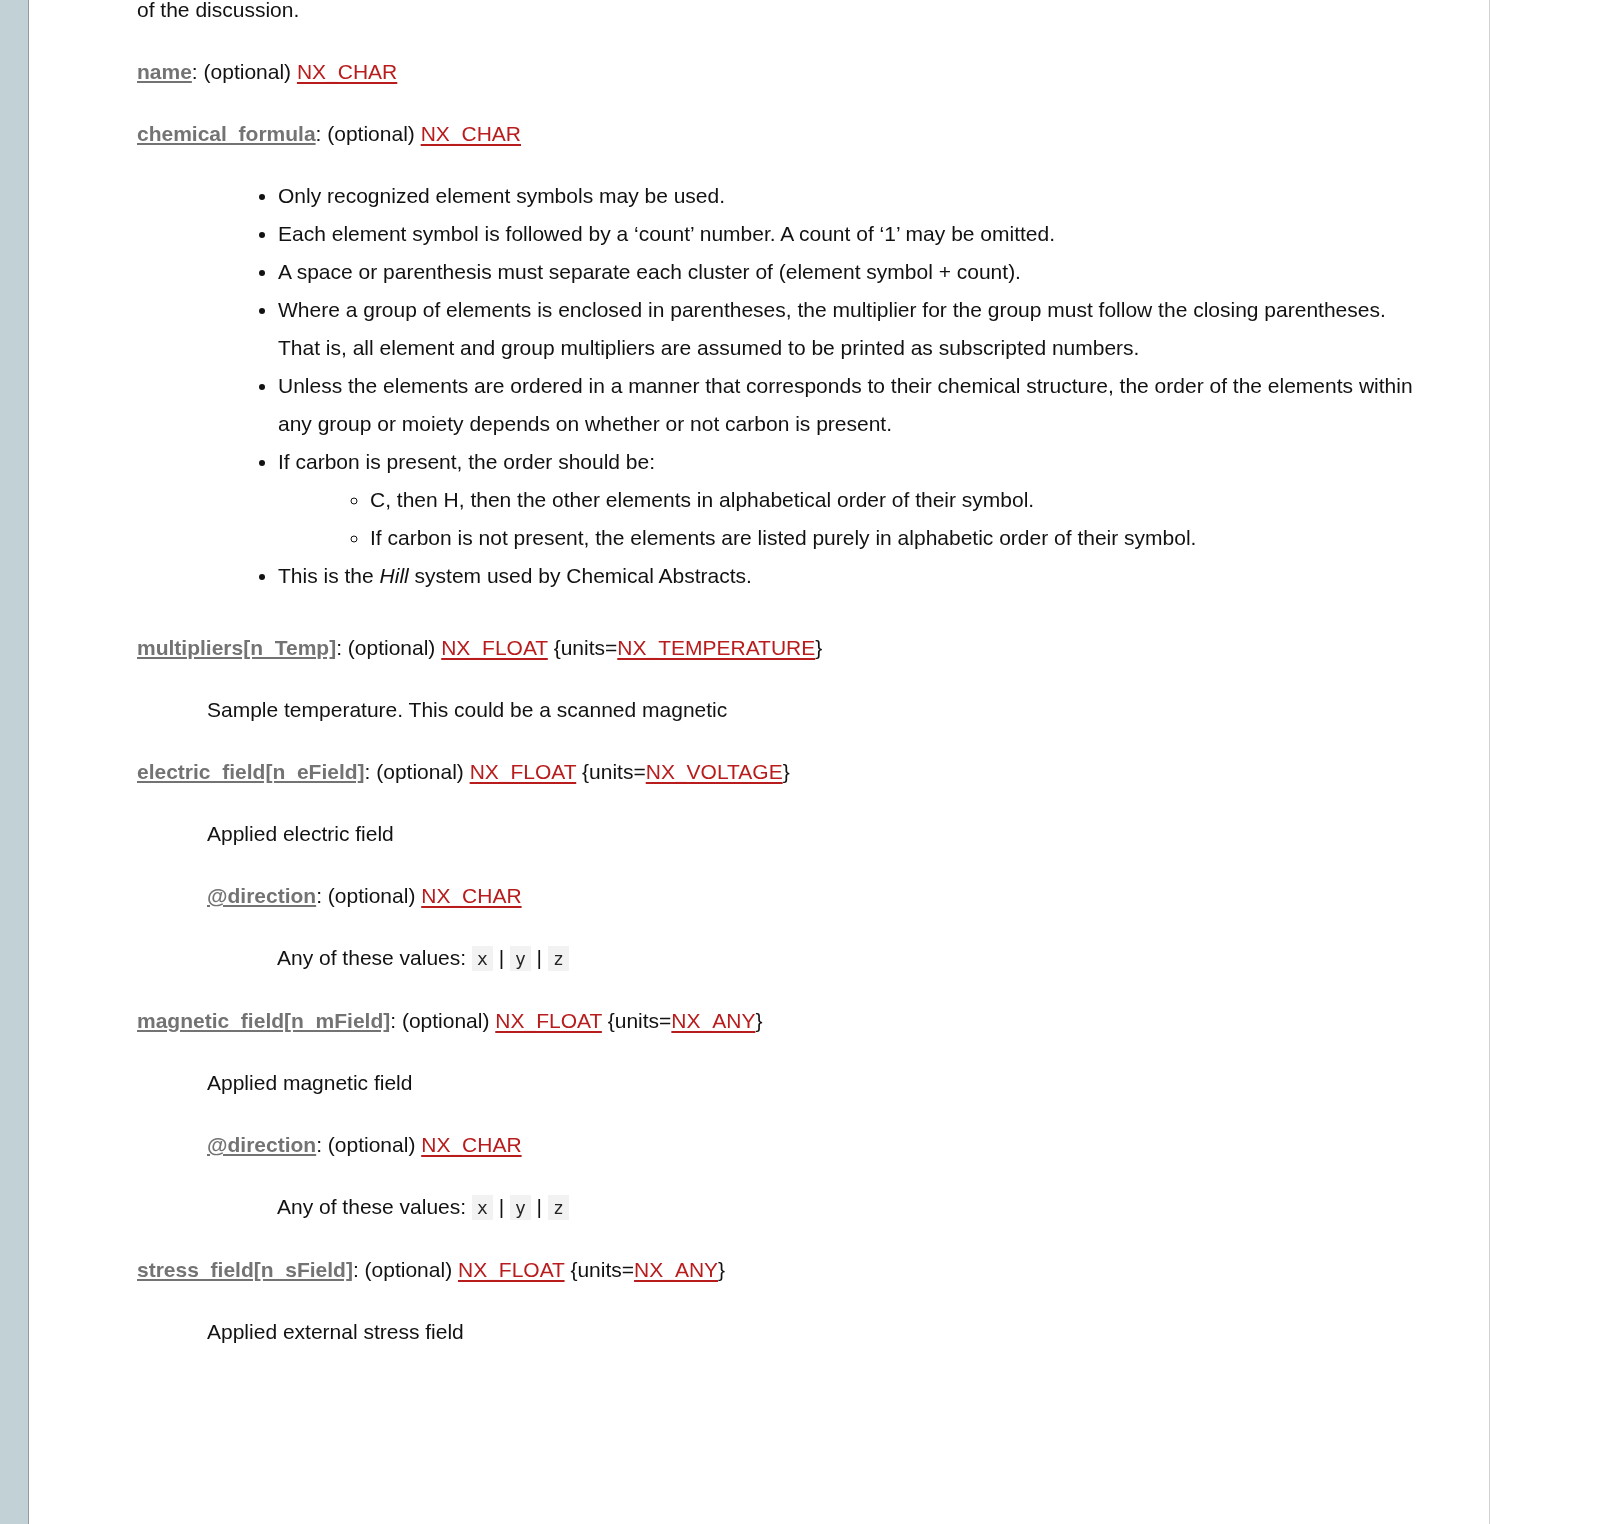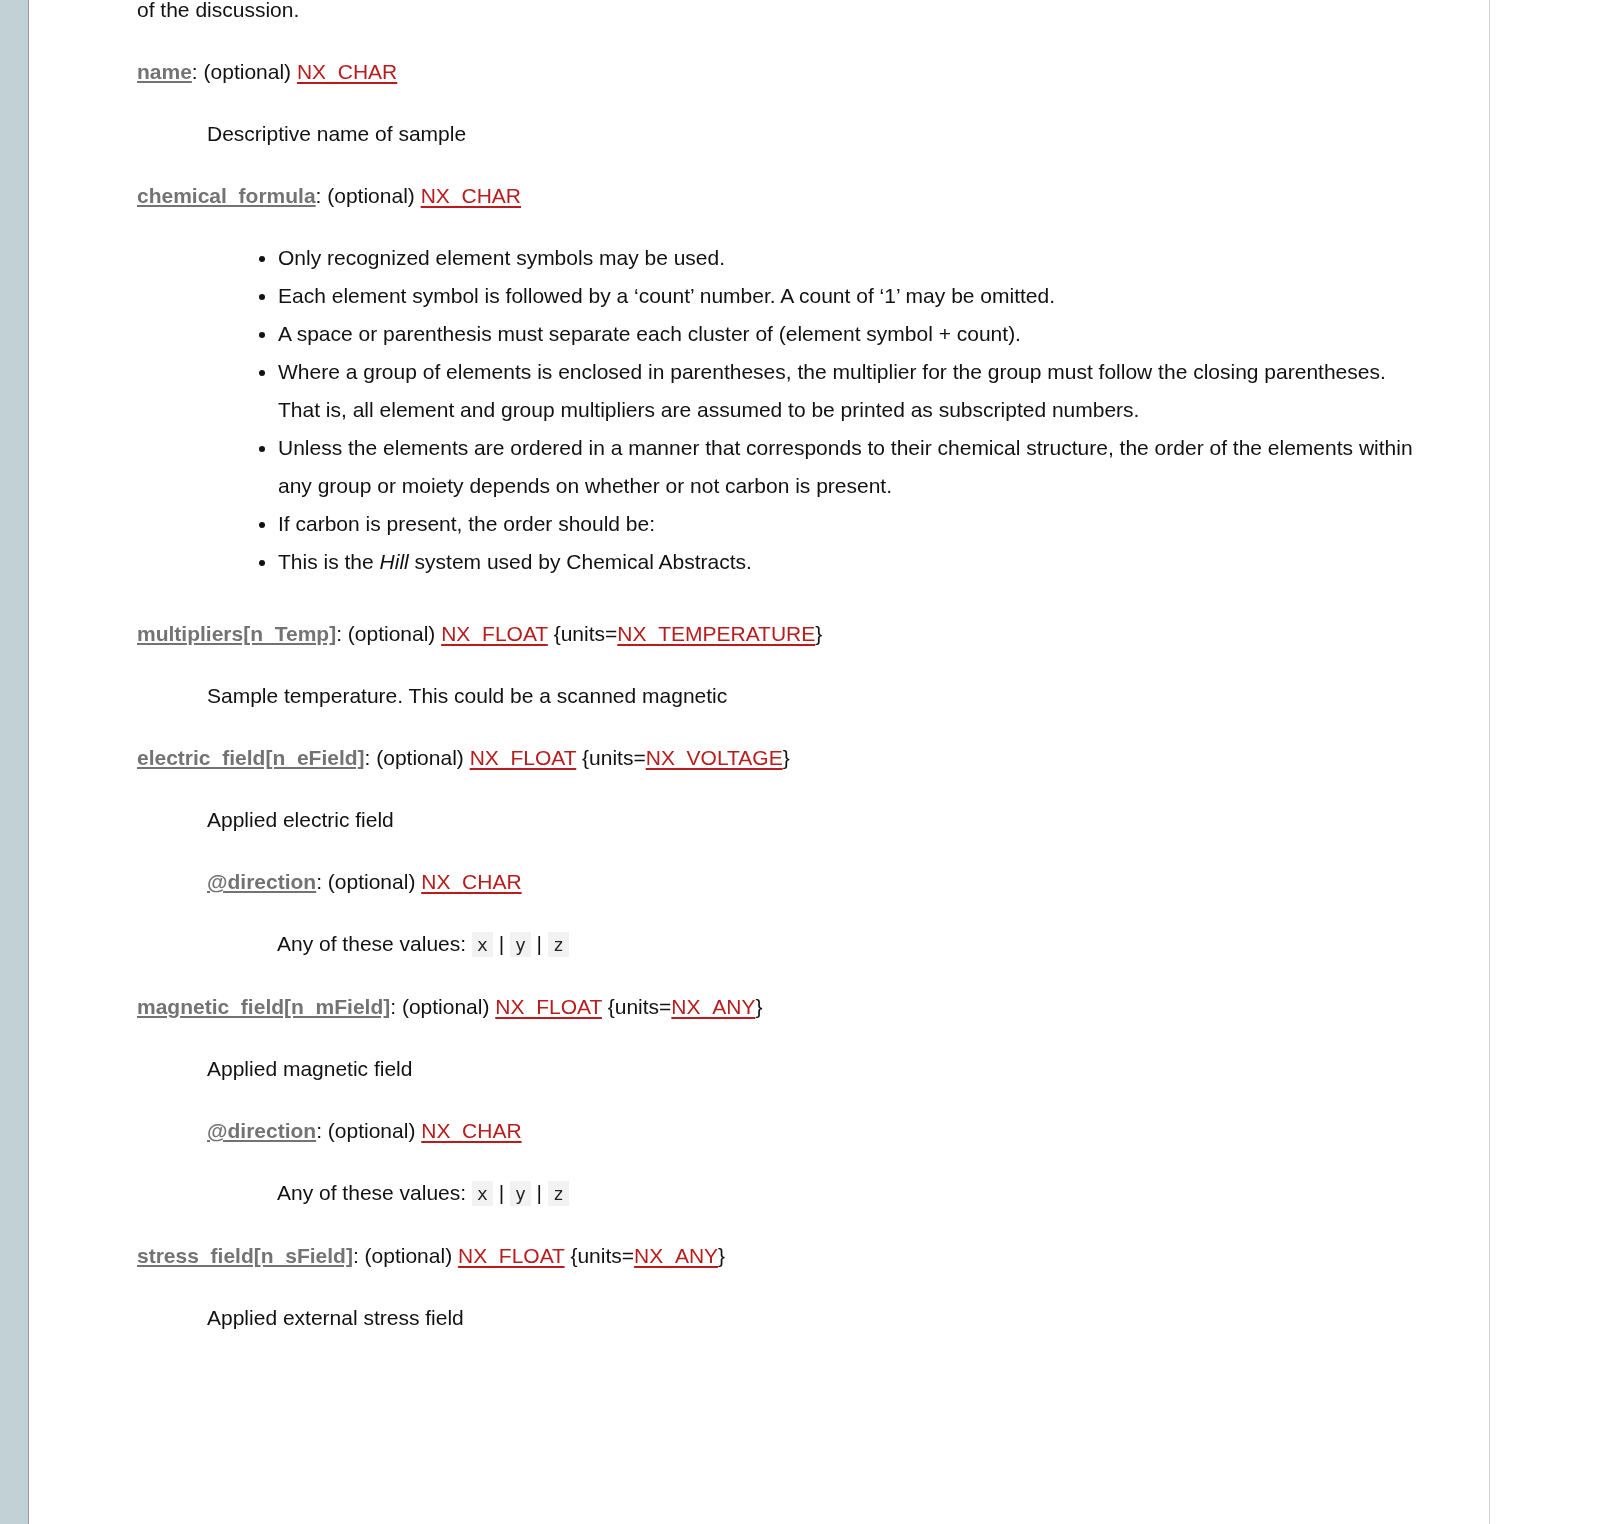--- a/index.html
+++ b/index.html
@@ -69,34 +69,34 @@
 </head>
 <body>
 
 <div class="sidebar-strip"></div>
 
 <div class="content">
   <div id="doc-root">
       <p class="partial"><span>of the discussion.</span></p>
       <dl class="field">
         <dt><strong>name</strong><span>: (optional) </span><a class="type-link" href="#">NX_CHAR</a></dt>
-        <dd>
-          <p><span>Descriptive name of sample</span></p>
-        </dd>
       </dl>
       <dl class="field">
         <dt><strong>chemical_formula</strong><span>: (optional) </span><a class="type-link" href="#">NX_CHAR</a></dt>
         <dd>
           <ul class="main">
             <li><span>Only recognized element symbols may be used.</span></li>
             <li><span>Each element symbol is followed by a ‘count’ number. A count of ‘1’ may be omitted.</span></li>
             <li><span>A space or parenthesis must separate each cluster of (element symbol + count).</span></li>
             <li><span>Where a group of elements is enclosed in parentheses, the multiplier for the group must follow the closing parentheses. That is, all element and group multipliers are assumed to be printed as subscripted numbers.</span></li>
             <li><span>Unless the elements are ordered in a manner that corresponds to their chemical structure, the order of the elements within any group or moiety depends on whether or not carbon is present.</span></li>
-            <li><span>If carbon is present, the order should be:</span></li>
+            <li><span>If carbon is present, the order should be:</span><ul class="sub">
+                <li><span>C, then H, then the other elements in alphabetical order of their symbol.</span></li>
+                <li><span>If carbon is not present, the elements are listed purely in alphabetic order of their symbol.</span></li>
+              </ul></li>
             <li><span>This is the </span><em>Hill</em><span> system used by Chemical Abstracts.</span></li>
           </ul>
         </dd>
       </dl>
       <dl class="field">
         <dt><strong>multipliers[n_Temp]</strong><span>: (optional) </span><a class="type-link" href="#">NX_FLOAT</a><span> {units=</span><a class="type-link" href="#">NX_TEMPERATURE</a><span>}</span></dt>
         <dd>
           <p><span>Sample temperature. This could be a scanned magnetic</span></p>
         </dd>
       </dl>

